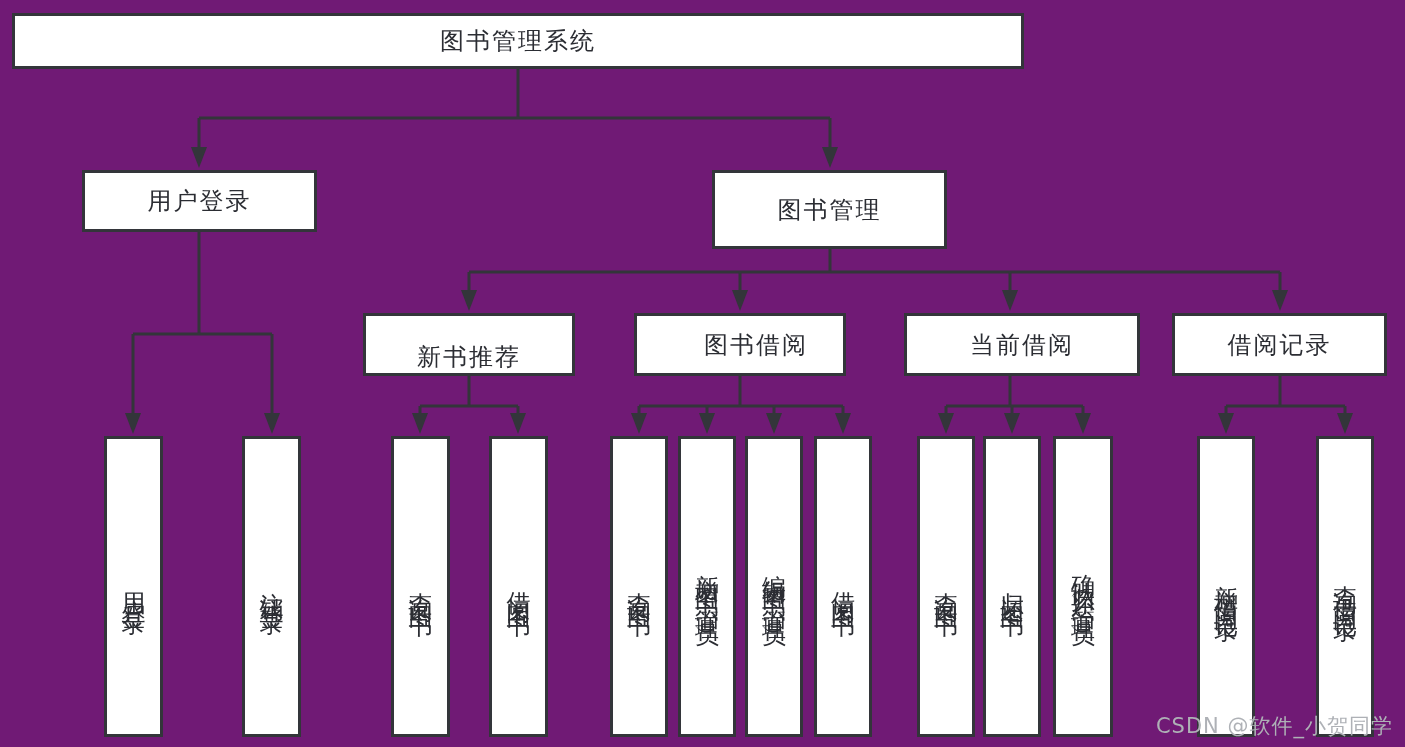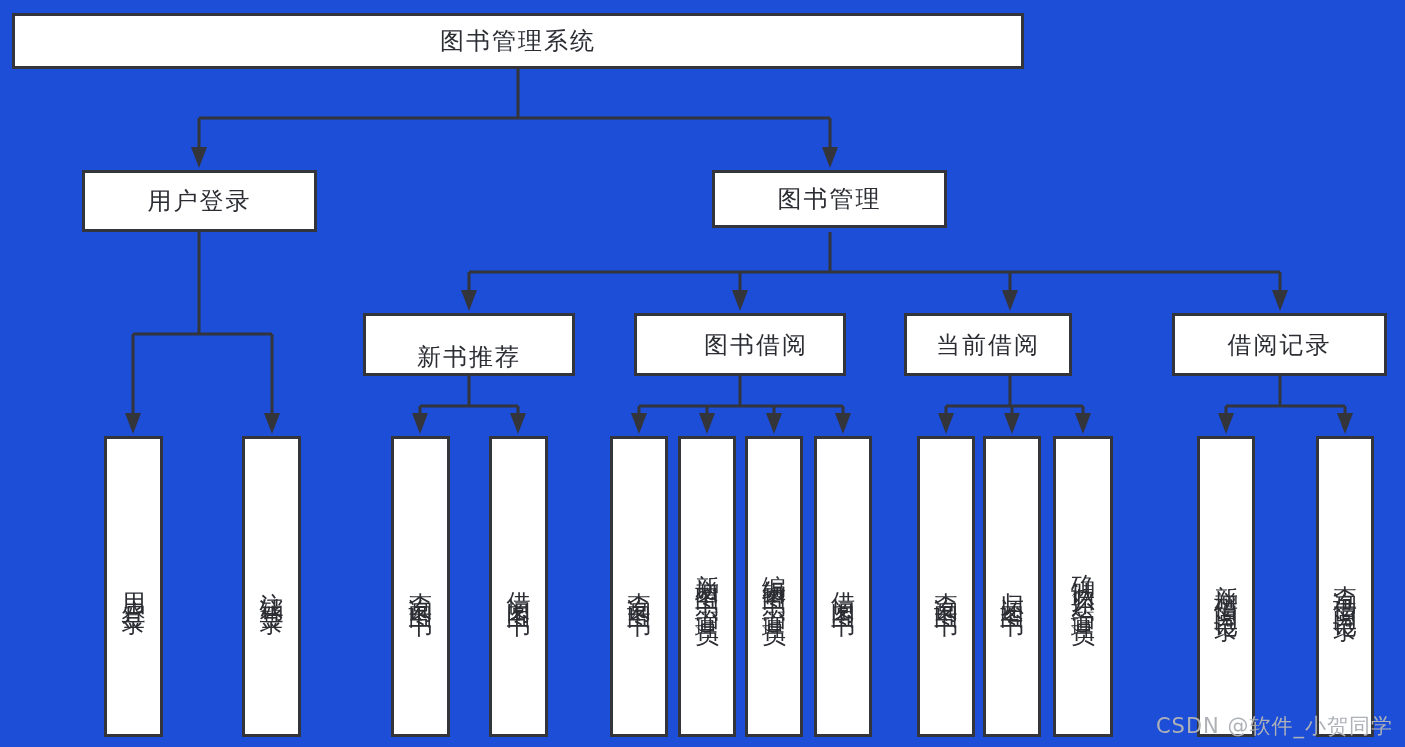--- a/index.html
+++ b/index.html
@@ -8,21 +8,21 @@
     --watermark:#aeb1b6;
     --boxbg:#ffffff;
   }
   *{box-sizing:border-box;}
   html,body{margin:0;padding:0;background:#ffffff;}
   body{font-family:"DejaVu Sans","Liberation Sans",sans-serif;}
   .stage{
     position:relative;
     width:1405px;
     height:747px;
-    background:#1d4ed8;
+    background:#701a75;
     overflow:hidden;
     text-decoration:underline;
   }
   svg.connectors{
     position:absolute;
     left:0;top:0;
     width:1405px;height:747px;
     z-index:1;
   }
   svg.connectors path{
@@ -65,24 +65,24 @@
     bottom:7px;
     font-size:21px;
     letter-spacing:1px;
     color:var(--watermark);
     z-index:3;
     white-space:nowrap;
   }
   
   .n-root{left:12px;top:13px;width:1012px;height:56px;}
   .n-l2a{left:82px;top:170px;width:235px;height:62px;}
-  .n-l2b{left:712px;top:170px;width:235px;height:58px;}
+  .n-l2b{left:712px;top:170px;width:235px;height:79px;}
   .n-l3a{left:363px;top:313px;width:212px;height:63px;align-items:flex-end;}
   .n-l3b{left:634px;top:313px;width:212px;height:63px;padding-left:32px;}
-  .n-l3c{left:904px;top:313px;width:168px;height:63px;}
+  .n-l3c{left:904px;top:313px;width:236px;height:63px;}
   .n-l3d{left:1172px;top:313px;width:215px;height:63px;}
   .leaf{top:436px;height:301px;}
   .n-f1{left:104px;width:59px;}
   .n-f2{left:242px;width:59px;}
   .n-f3{left:391px;width:59px;}
   .n-f4{left:489px;width:59px;}
   .n-f5{left:610px;width:58px;}
   .n-f6{left:678px;width:58px;}
   .n-f7{left:745px;width:58px;}
   .n-f8{left:814px;width:58px;}

